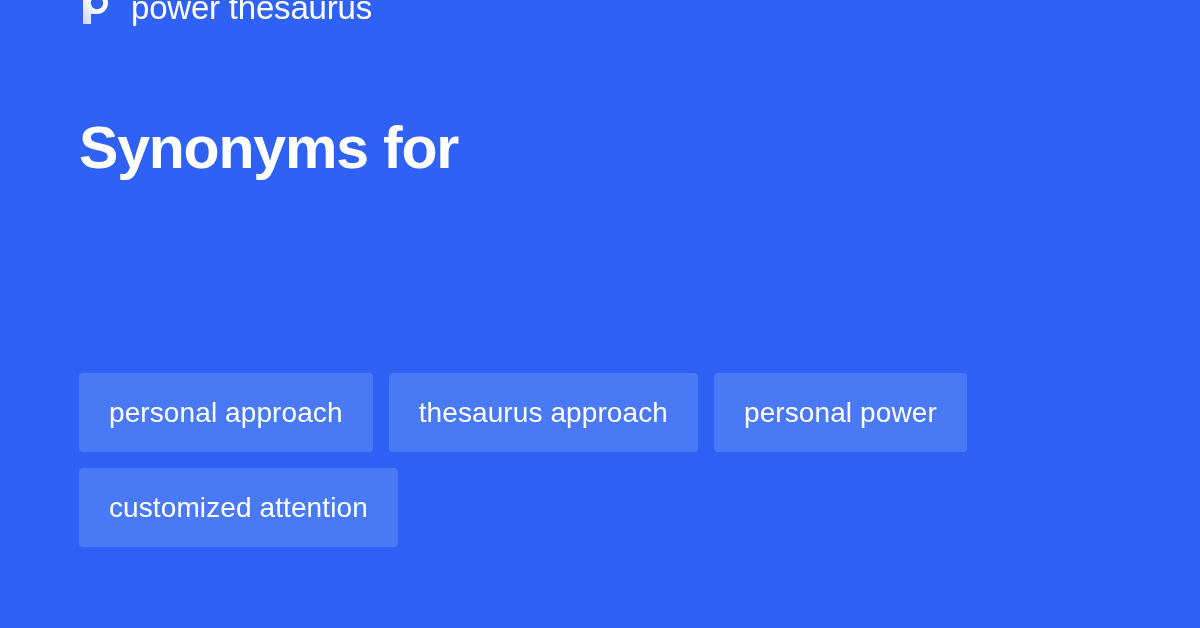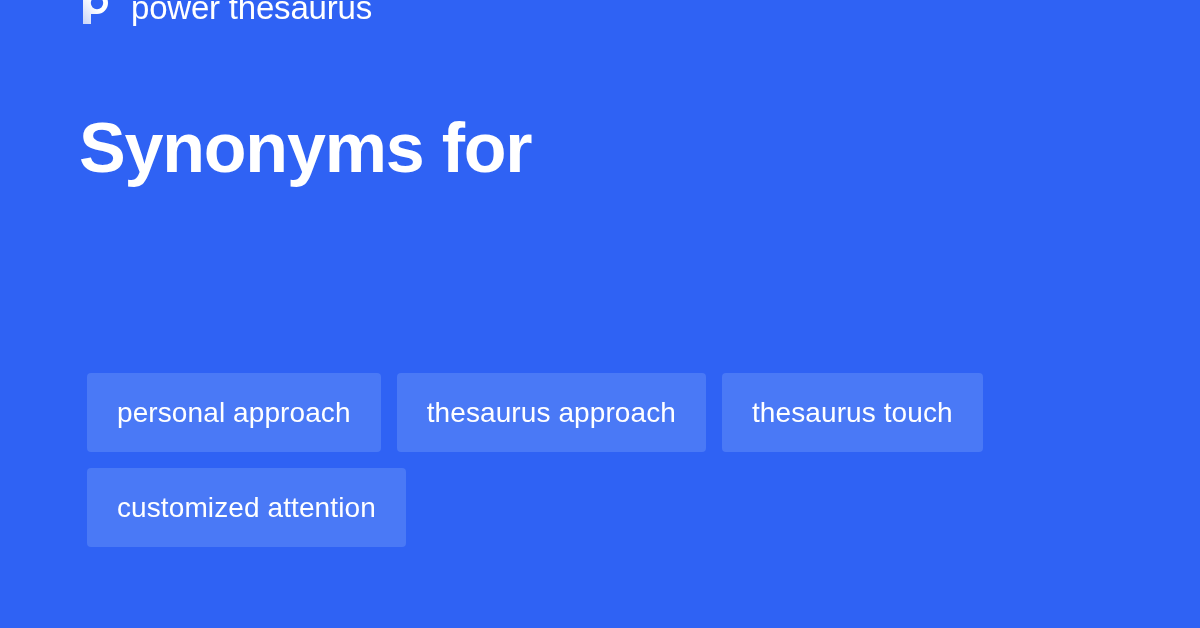--- a/index.html
+++ b/index.html
@@ -46,31 +46,31 @@
     white-space:nowrap;
   }
 
   
   .headline {
     position:absolute;
     left:79px;
     top:92px;
     width:1000px;
     color:#ffffff;
-    font-size:70px;
+    font-size:59px;
     line-height:113px;
     font-weight:700;
     letter-spacing:-1.2px;
   }
   .headline .hl-line { display:block; white-space:nowrap; }
 
   
   .chips {
     position:absolute;
-    left:87px;
+    left:79px;
     top:373px;
     width:1060px;
     display:flex;
     flex-wrap:wrap;
     gap:16px 16px;
   }
 
   .chip {
     background:#4a79f6;
     border-radius:4px;
@@ -106,15 +106,15 @@
   <span class="brand-name">power thesaurus</span>
 </div>
 
 <h1 class="headline">
   <span class="hl-line">Synonyms for</span>
 </h1>
 
 <div class="chips">
   <div class="chip">personal approach</div>
   <div class="chip">thesaurus approach</div>
-  <div class="chip">thesaurus touch</div>
+  <div class="chip">personal power</div>
   <div class="chip">customized attention</div>
 </div>
 
 </body></html>

